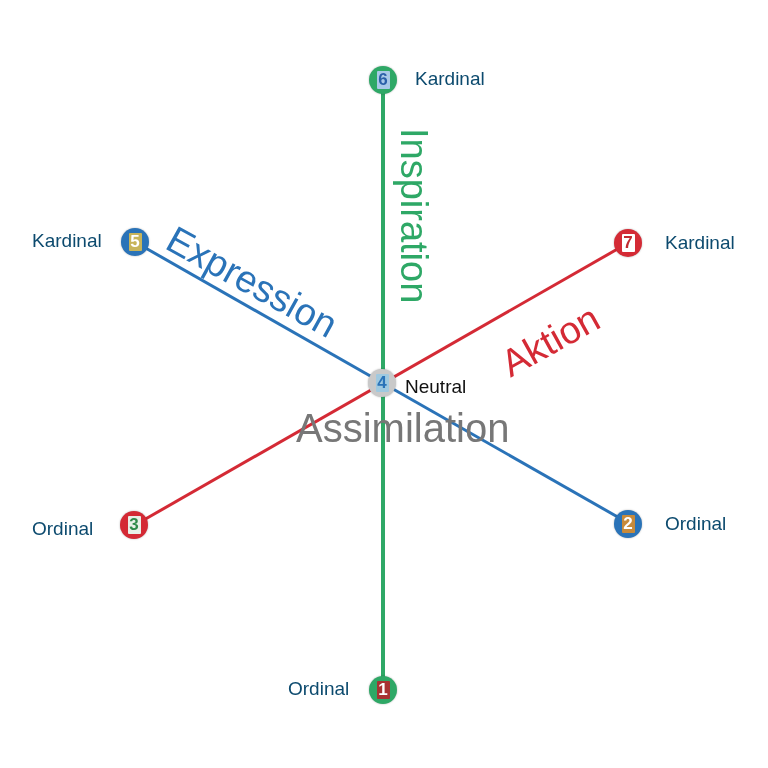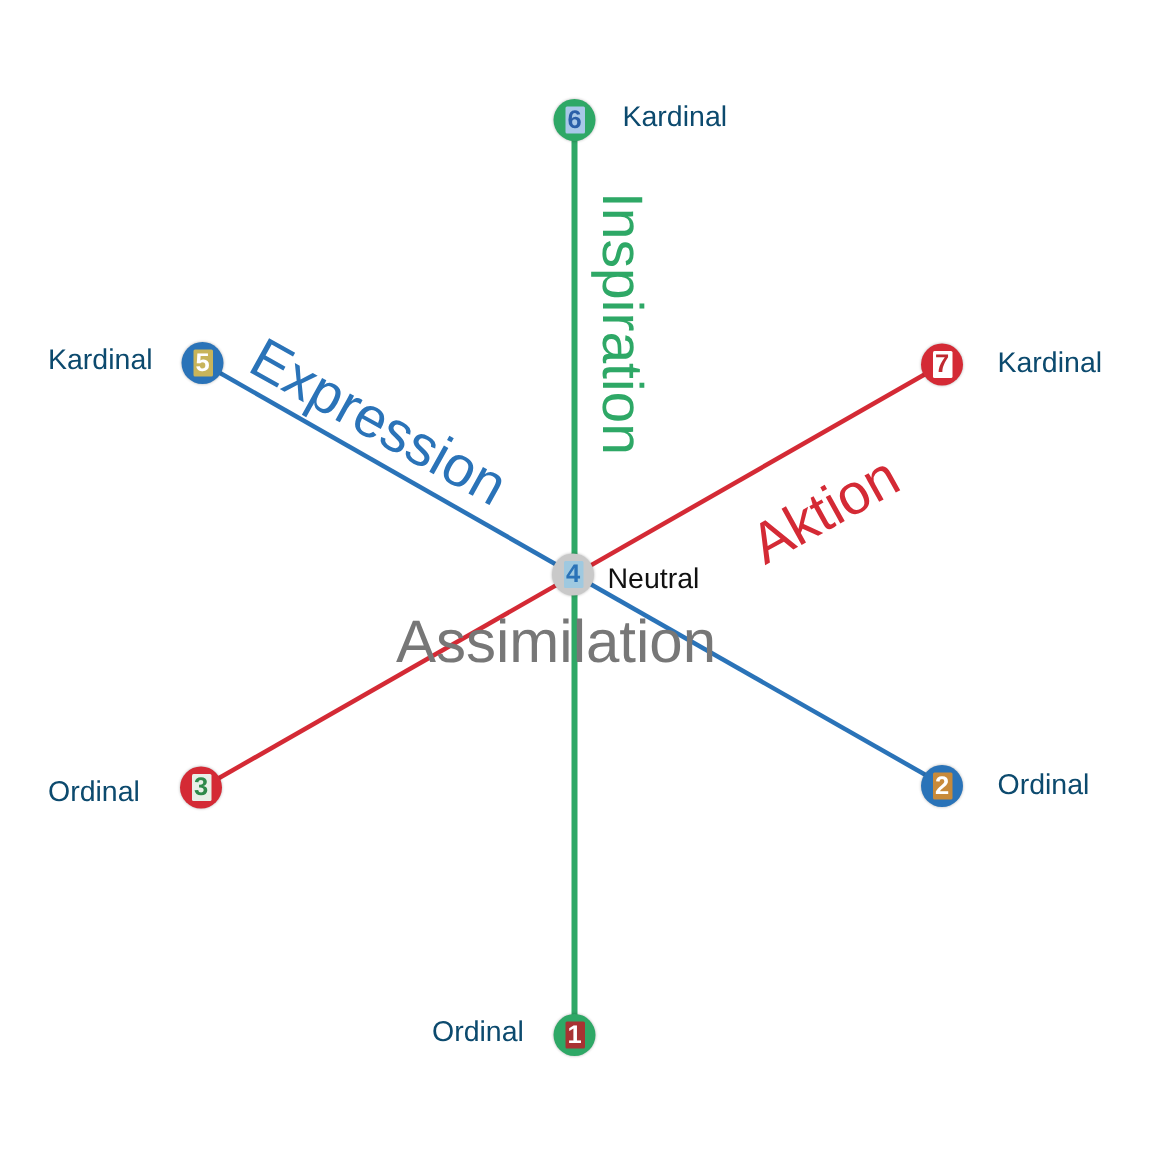--- a/index.html
+++ b/index.html
@@ -16,21 +16,21 @@
 
 <svg class="diagram" width="768" height="768">
   <line x1="383" y1="80" x2="383" y2="690" stroke="#2ea866" stroke-width="4"></line>
   <line x1="135" y1="242" x2="630" y2="524" stroke="#2a73b8" stroke-width="3"></line>
   <line x1="135" y1="525" x2="628" y2="243" stroke="#d42a35" stroke-width="3"></line>
 </svg>
 
 <div class="axis-text" style="left:395px; top:128px; color:#2ea866; transform: rotate(90deg) translate(0,-40px); font-size:38px;">Inspiration</div>
 <div class="axis-text" style="left:180px; top:218px; color:#2a73b8; transform: rotate(29deg); font-size:38px;">Expression</div>
 <div class="axis-text" style="left:494px; top:348px; color:#d42a35; transform: rotate(-29deg); font-size:38px;">Aktion</div>
-<div class="axis-text" style="left:264px; top:406px; color:#777777; font-size:40px;">Assimilation</div>
+<div class="axis-text" style="left:296px; top:406px; color:#777777; font-size:40px;">Assimilation</div>
 
 <div class="node" style="left:369px; top:66px; background:#2ea866;">
   <span class="num" style="background:#a8c8e8; color:#2a5fa8;">6</span>
 </div>
 <div class="node-label" style="left:415px; top:68px;">Kardinal</div>
 
 <div class="node" style="left:121px; top:228px; background:#2a73b8;">
   <span class="num" style="background:#c8b45a; color:#fff;">5</span>
 </div>
 <div class="node-label" style="left:32px; top:230px;">Kardinal</div>

